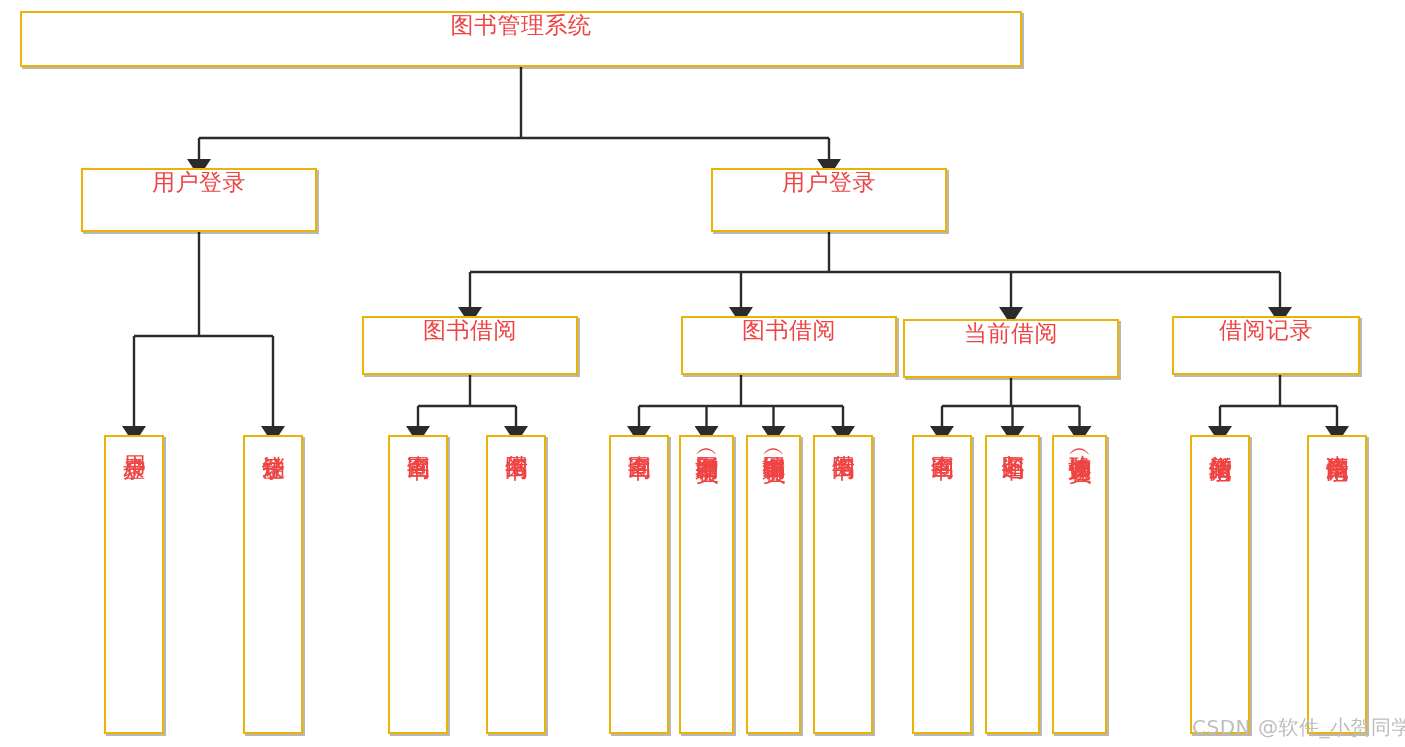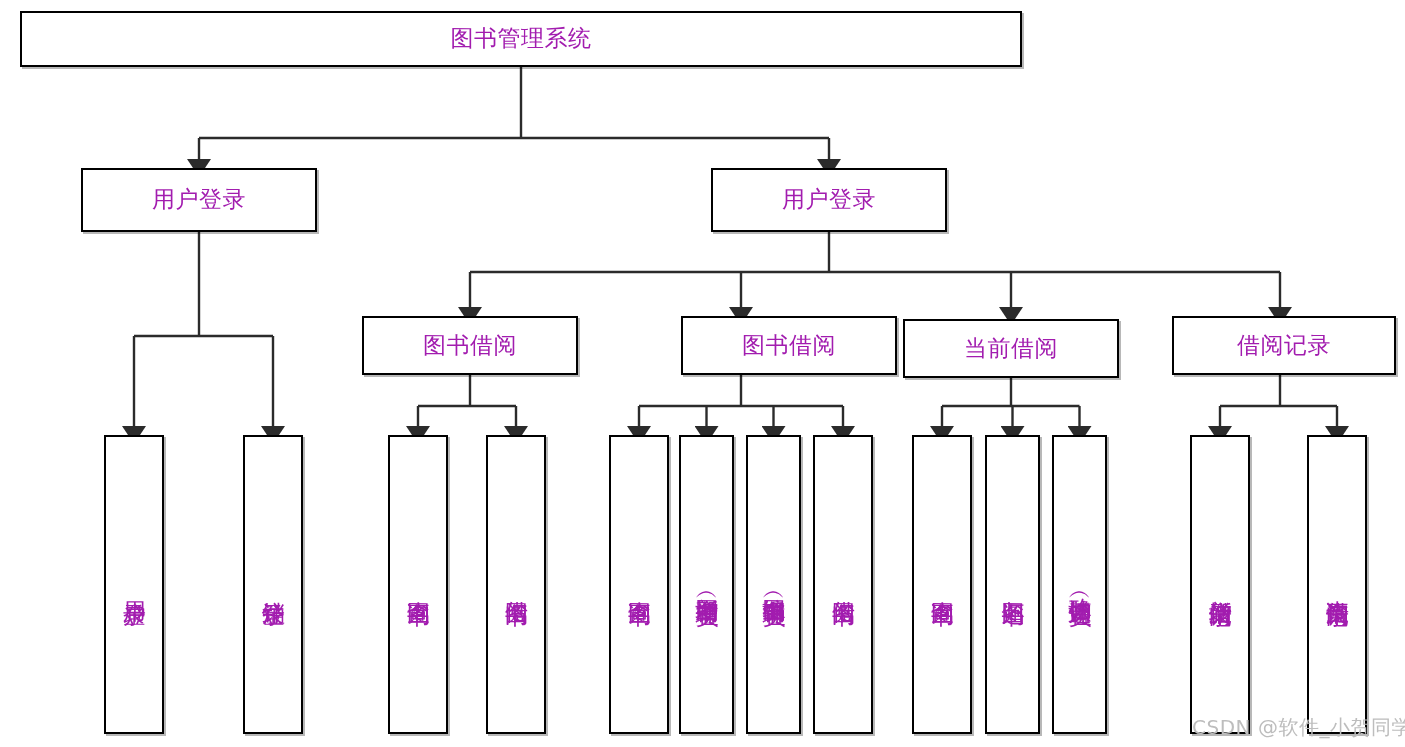--- a/index.html
+++ b/index.html
@@ -22,25 +22,25 @@
     left: 0;
     top: 0;
     width: 1405px;
     height: 747px;
     pointer-events: none;
   }
   .node {
     position: absolute;
     box-sizing: border-box;
     background: #ffffff;
-    border: 2px solid #000000;
+    border: 2px solid #eab308;
     display: flex;
-    align-items: center;
+    align-items: flex-start;
     justify-content: center;
-    color: #a21caf;
+    color: #ef4444;
     box-shadow: 2px 2px 0 rgba(0,0,0,0.28);
   }
   .node-label {
     display: block;
     text-align: center;
     white-space: nowrap;
     letter-spacing: 0.5px;
   }
   .h-node .node-label {
     font-size: 23px;
@@ -120,21 +120,21 @@
       </div>
       <div class="node h-node" style="left: 362px; top: 316px; width: 216px; height: 59px;">
         <span class="node-label">图书借阅</span>
       </div>
       <div class="node h-node" style="left: 633px; top: 316px; width: 216px; height: 59px; margin-left: 48px;">
         <span class="node-label">图书借阅</span>
       </div>
       <div class="node h-node" style="left: 903px; top: 319px; width: 216px; height: 59px;">
         <span class="node-label">当前借阅</span>
       </div>
-      <div class="node h-node" style="left: 1172px; top: 316px; width: 224px; height: 59px;">
+      <div class="node h-node" style="left: 1172px; top: 316px; width: 188px; height: 59px;">
         <span class="node-label">借阅记录</span>
       </div>
       <div class="node v-node" style="left: 104px; top: 435px; width: 60px; height: 299px;">
         <span class="node-label">用户登录</span>
       </div>
       <div class="node v-node" style="left: 243px; top: 435px; width: 60px; height: 299px;">
         <span class="node-label">注销登录</span>
       </div>
       <div class="node v-node" style="left: 388px; top: 435px; width: 60px; height: 299px;">
         <span class="node-label">查询图书</span>

